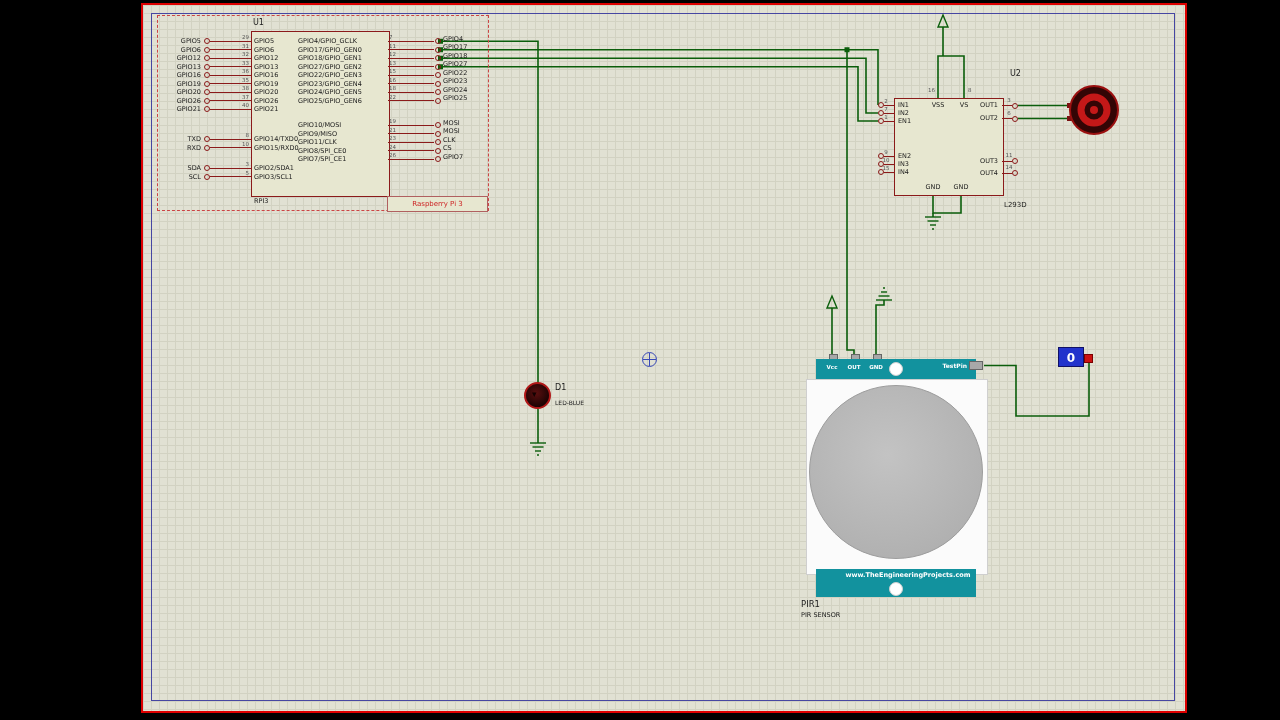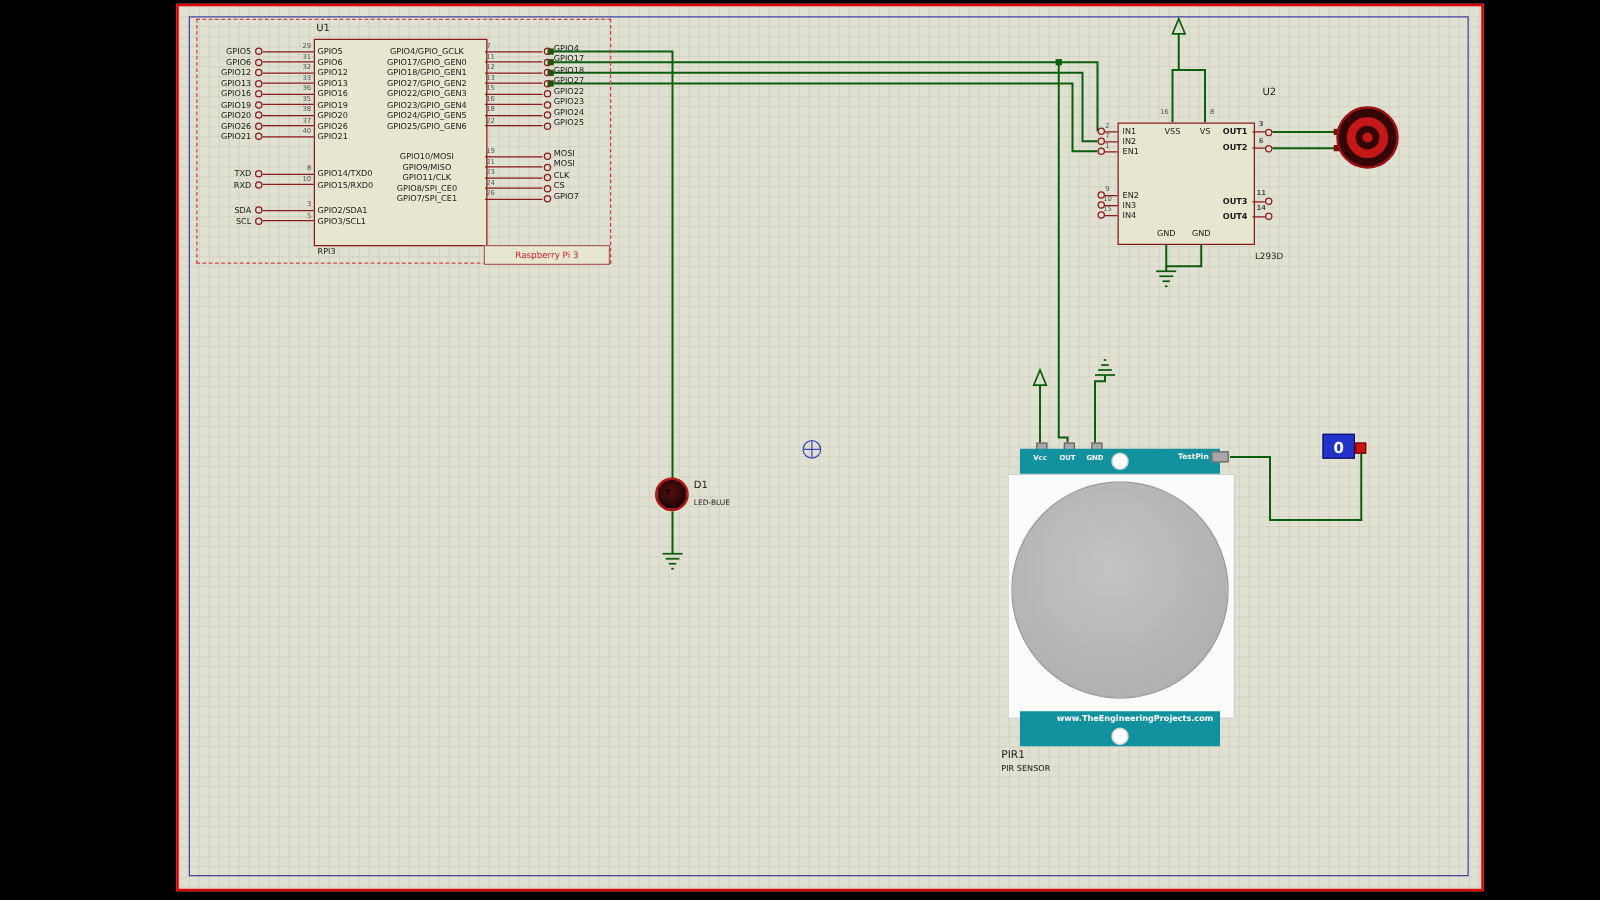--- a/index.html
+++ b/index.html
@@ -28,38 +28,38 @@
   #rpi-dashed{left:14px;top:10px;width:330px;height:194px;border:1px dashed #cc4444;}
   #rpi-body{left:108px;top:26px;width:137px;height:164px;border:1px solid var(--outline);background:var(--body_fill);}
   .pingrp{position:absolute;}
   .lrow{position:relative;height:8.5px;}
   .lrow .pout{position:absolute;left:0;width:38px;text-align:right;font-size:6.5px;line-height:8.5px;color:var(--text_dark);white-space:nowrap;}
   .lrow .pcirc{position:absolute;left:41px;top:1.2px;width:4px;height:4px;border:1px solid var(--outline);border-radius:50%;}
   .lrow .pline{position:absolute;left:47px;width:41px;top:3.8px;border-top:1px solid var(--outline);}
   .lrow .pnum{position:absolute;left:47px;width:39px;top:-3px;text-align:right;font-size:5.5px;color:var(--pin_num);}
   .lrow .pinner{position:absolute;left:91px;top:0;font-size:6.5px;line-height:8.5px;color:var(--text_dark);white-space:nowrap;}
   .rrow{position:relative;height:8.5px;}
-  .rrow .pinner{position:absolute;left:0;width:87px;text-align:center;font-size:6.5px;line-height:8.5px;color:var(--text_dark);white-space:nowrap;}
+  .rrow .pinner{position:absolute;left:0;width:87px;text-align:left;font-size:6.5px;line-height:8.5px;color:var(--text_dark);white-space:nowrap;}
   .rrow .pline{position:absolute;left:90px;width:46px;top:3.8px;border-top:1px solid var(--outline);}
   .rrow .pnum{position:absolute;left:91px;width:20px;top:-3px;text-align:left;font-size:5.5px;color:var(--pin_num);}
   .rrow .pcirc{position:absolute;left:137px;top:1.2px;width:4px;height:4px;border:1px solid var(--outline);border-radius:50%;}
   .rrow .pout{position:absolute;left:145px;top:-2.5px;font-size:6.5px;color:var(--text_dark);white-space:nowrap;}
   #rpi-ref{left:110px;top:13px;font-size:8px;}
   #rpi-footer{left:111px;top:192px;font-size:6.5px;}
   #rpi-part-box{left:244px;top:191px;width:99px;height:14px;border:1px solid #b06060;
     color:var(--part_red);font-size:7px;line-height:14px;text-align:center;background:var(--body_fill);}
 
   
   #l293d-body{left:751px;top:93px;width:108px;height:96px;border:1px solid var(--outline);background:var(--body_fill);}
   .drow{position:relative;height:8px;}
   .drow .pcirc{position:absolute;left:0;top:1px;width:4px;height:4px;border:1px solid var(--outline);border-radius:50%;}
   .drow .pline{position:absolute;left:6px;width:10px;top:3.5px;border-top:1px solid var(--outline);}
   .drow .pnum{position:absolute;left:0;width:16px;top:-3.5px;text-align:center;font-size:5.5px;color:var(--pin_num);}
   .drow .pinner{position:absolute;left:20px;font-size:6.5px;line-height:8px;color:var(--text_dark);}
-  .drowR{position:relative;font-weight:bold;}
+  .drowR{position:relative;}
   .rows13 .drowR{height:13px;}
   .rows12 .drowR{height:12px;}
   .drowR .pcirc{position:absolute;right:0;top:calc(50% - 3px);width:4px;height:4px;border:1px solid var(--outline);border-radius:50%;}
   .drowR .pline{position:absolute;right:6px;width:10px;top:calc(50% - .5px);border-top:1px solid var(--outline);}
   .drowR .pnum{position:absolute;left:0;width:14px;top:calc(50% - 9px);text-align:center;font-size:5.5px;color:var(--pin_num);}
   .drowR .pinner{position:absolute;right:20px;top:calc(50% - 4.5px);font-size:6.5px;color:var(--text_dark);white-space:nowrap;}
   .ic-lbl{font-size:6.5px;text-align:center;}
   .pnum-s{font-size:5.5px;color:var(--pin_num);}
 
   

